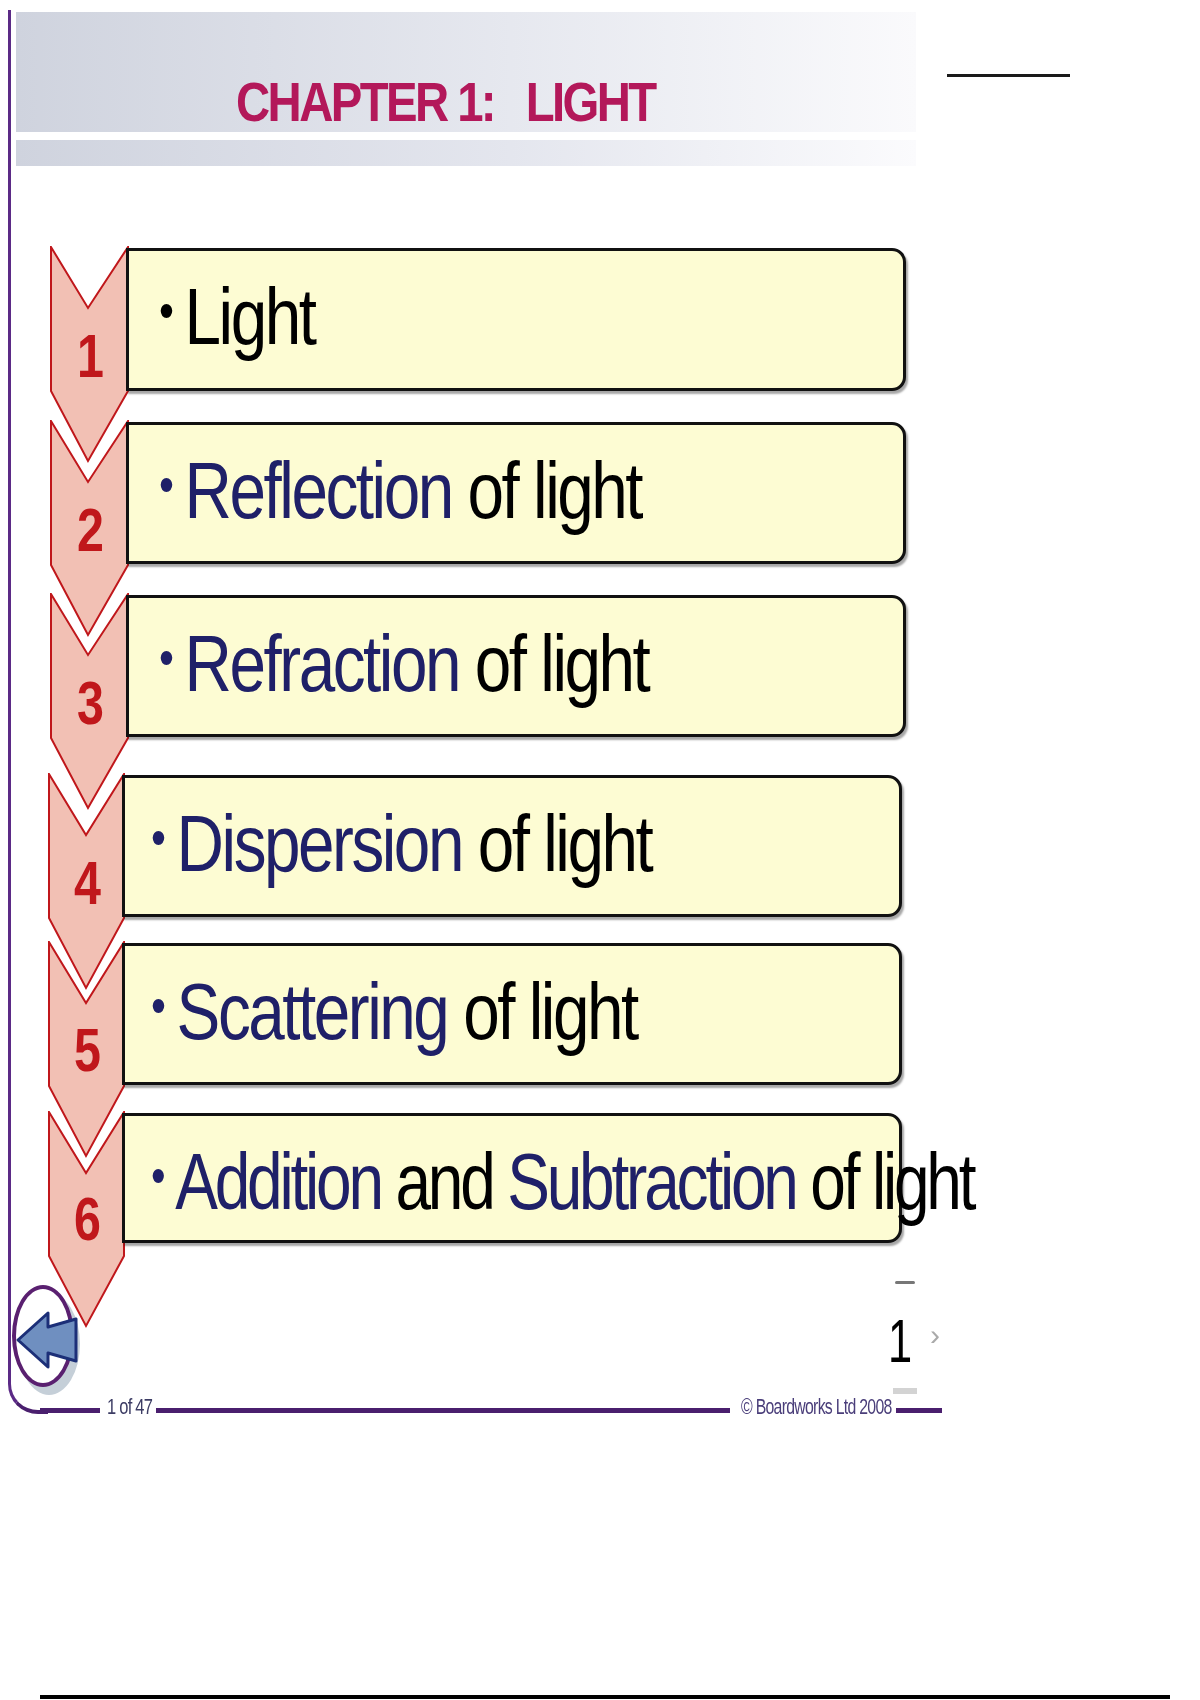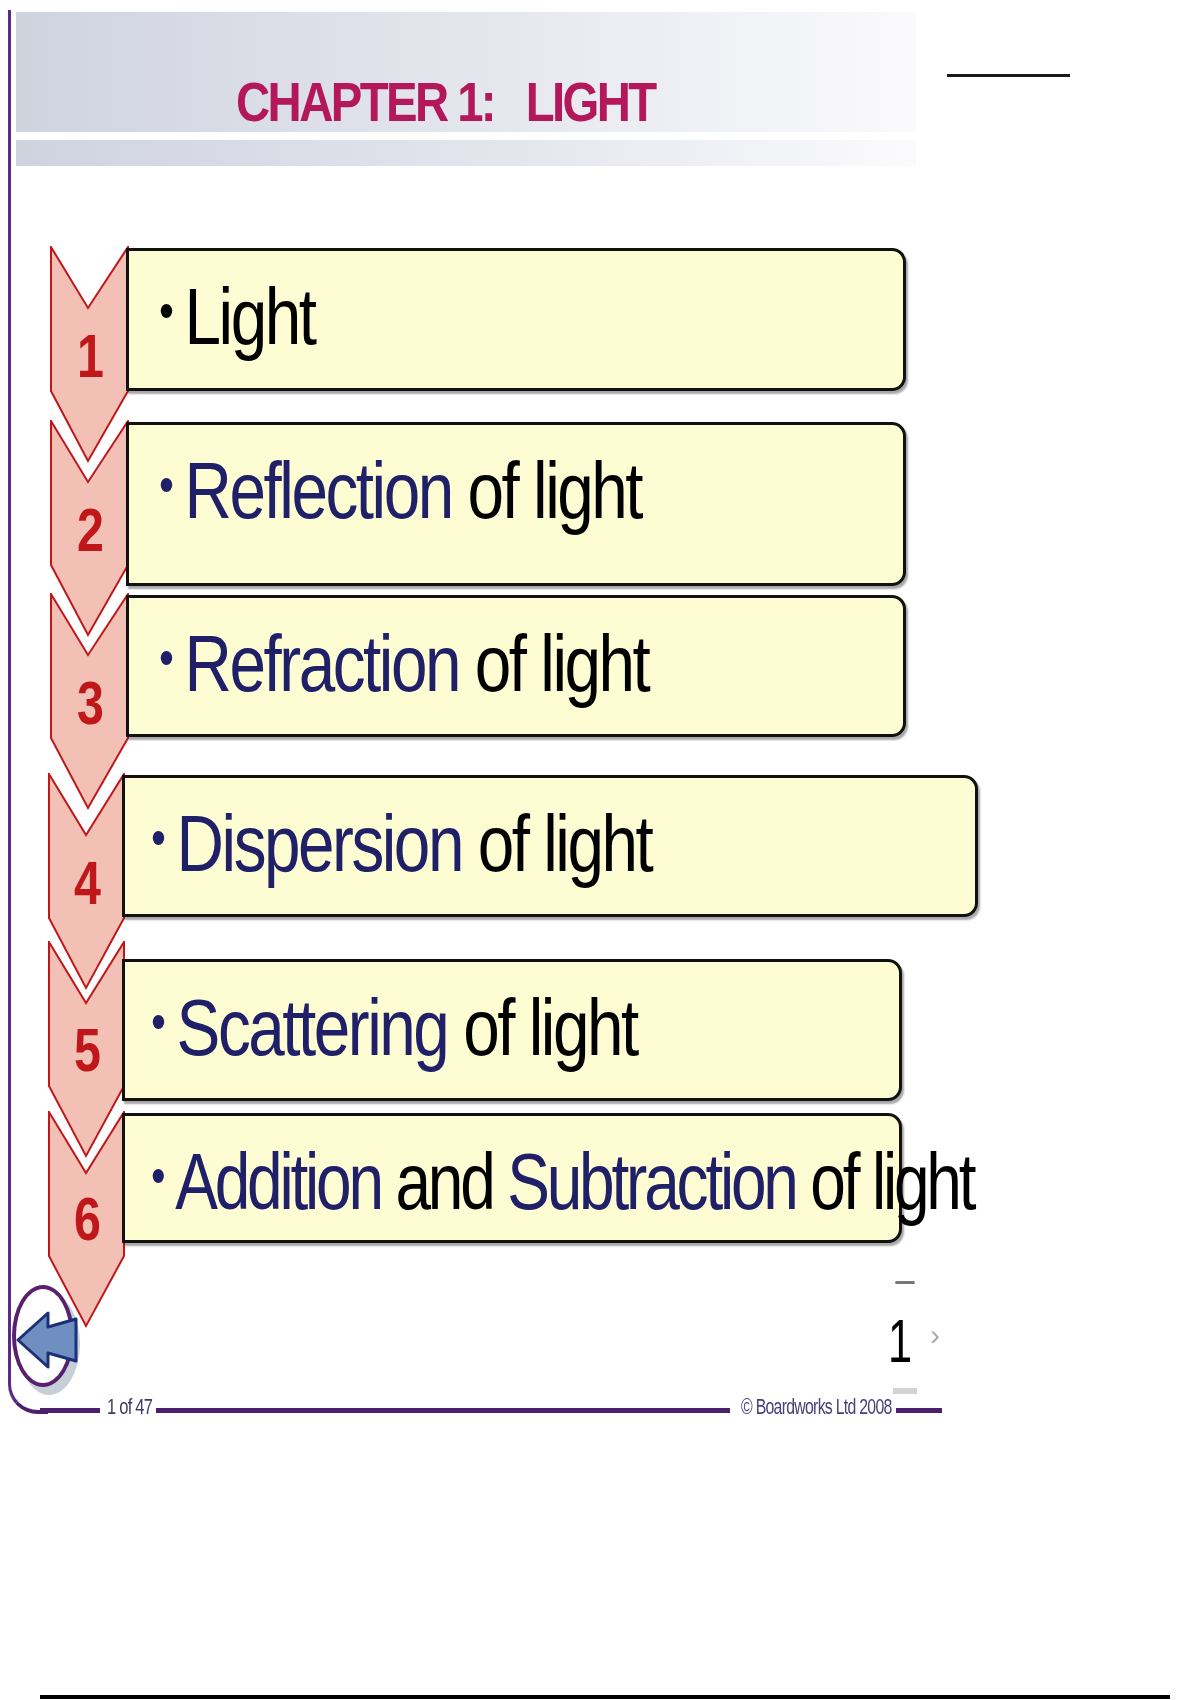--- a/index.html
+++ b/index.html
@@ -127,21 +127,21 @@
     </div>
   </div>
 
   <div class="row" style="left:0;top:0;">
     <div class="chevron" style="left:50px;top:420px;">
       <svg width="80" height="220" viewBox="0 0 80 220">
           <polygon points="1,1 38,62 78,1 78,145 38,215 1,145" fill="#f2c0b4" stroke="#c0171b" stroke-width="2"></polygon>
         </svg>
     </div>
     <div class="chev-num" style="left:52px;top:494px;">2</div>
-    <div class="box" style="left:126px;top:422px;width:780px;height:164px;">
+    <div class="box" style="left:126px;top:422px;width:780px;height:142px;">
       <div class="item-text" style="top:20px;">
         <span class="bullet navy">•</span><span class="navy">Reflection</span><span class="black"> of light</span>
       </div>
     </div>
   </div>
 
   <div class="row" style="left:0;top:0;">
     <div class="chevron" style="left:50px;top:593px;">
       <svg width="80" height="220" viewBox="0 0 80 220">
           <polygon points="1,1 38,62 78,1 78,145 38,215 1,145" fill="#f2c0b4" stroke="#c0171b" stroke-width="2"></polygon>
@@ -155,35 +155,35 @@
     </div>
   </div>
 
   <div class="row" style="left:0;top:0;">
     <div class="chevron" style="left:48px;top:773px;">
       <svg width="80" height="220" viewBox="0 0 80 220">
           <polygon points="1,1 38,62 76,1 76,145 38,215 1,145" fill="#f2c0b4" stroke="#c0171b" stroke-width="2"></polygon>
         </svg>
     </div>
     <div class="chev-num" style="left:49px;top:847px;">4</div>
-    <div class="box" style="left:122px;top:775px;width:856px;height:142px;">
+    <div class="box" style="left:122px;top:775px;width:780px;height:142px;">
       <div class="item-text" style="top:20px;left:26px;">
         <span class="bullet navy">•</span><span class="navy">Dispersion</span><span class="black"> of light</span>
       </div>
     </div>
   </div>
 
   <div class="row" style="left:0;top:0;">
     <div class="chevron" style="left:48px;top:941px;">
       <svg width="80" height="220" viewBox="0 0 80 220">
           <polygon points="1,1 38,62 76,1 76,145 38,215 1,145" fill="#f2c0b4" stroke="#c0171b" stroke-width="2"></polygon>
         </svg>
     </div>
     <div class="chev-num" style="left:49px;top:1014px;">5</div>
-    <div class="box" style="left:122px;top:943px;width:780px;height:142px;margin-top:16px;">
+    <div class="box" style="left:122px;top:943px;width:780px;height:142px;">
       <div class="item-text" style="top:20px;left:26px;">
         <span class="bullet navy">•</span><span class="navy">Scattering</span><span class="black"> of light</span>
       </div>
     </div>
   </div>
 
   <div class="row" style="left:0;top:0;">
     <div class="chevron" style="left:48px;top:1111px;">
       <svg width="80" height="220" viewBox="0 0 80 220">
           <polygon points="1,1 38,62 76,1 76,145 38,215 1,145" fill="#f2c0b4" stroke="#c0171b" stroke-width="2"></polygon>

